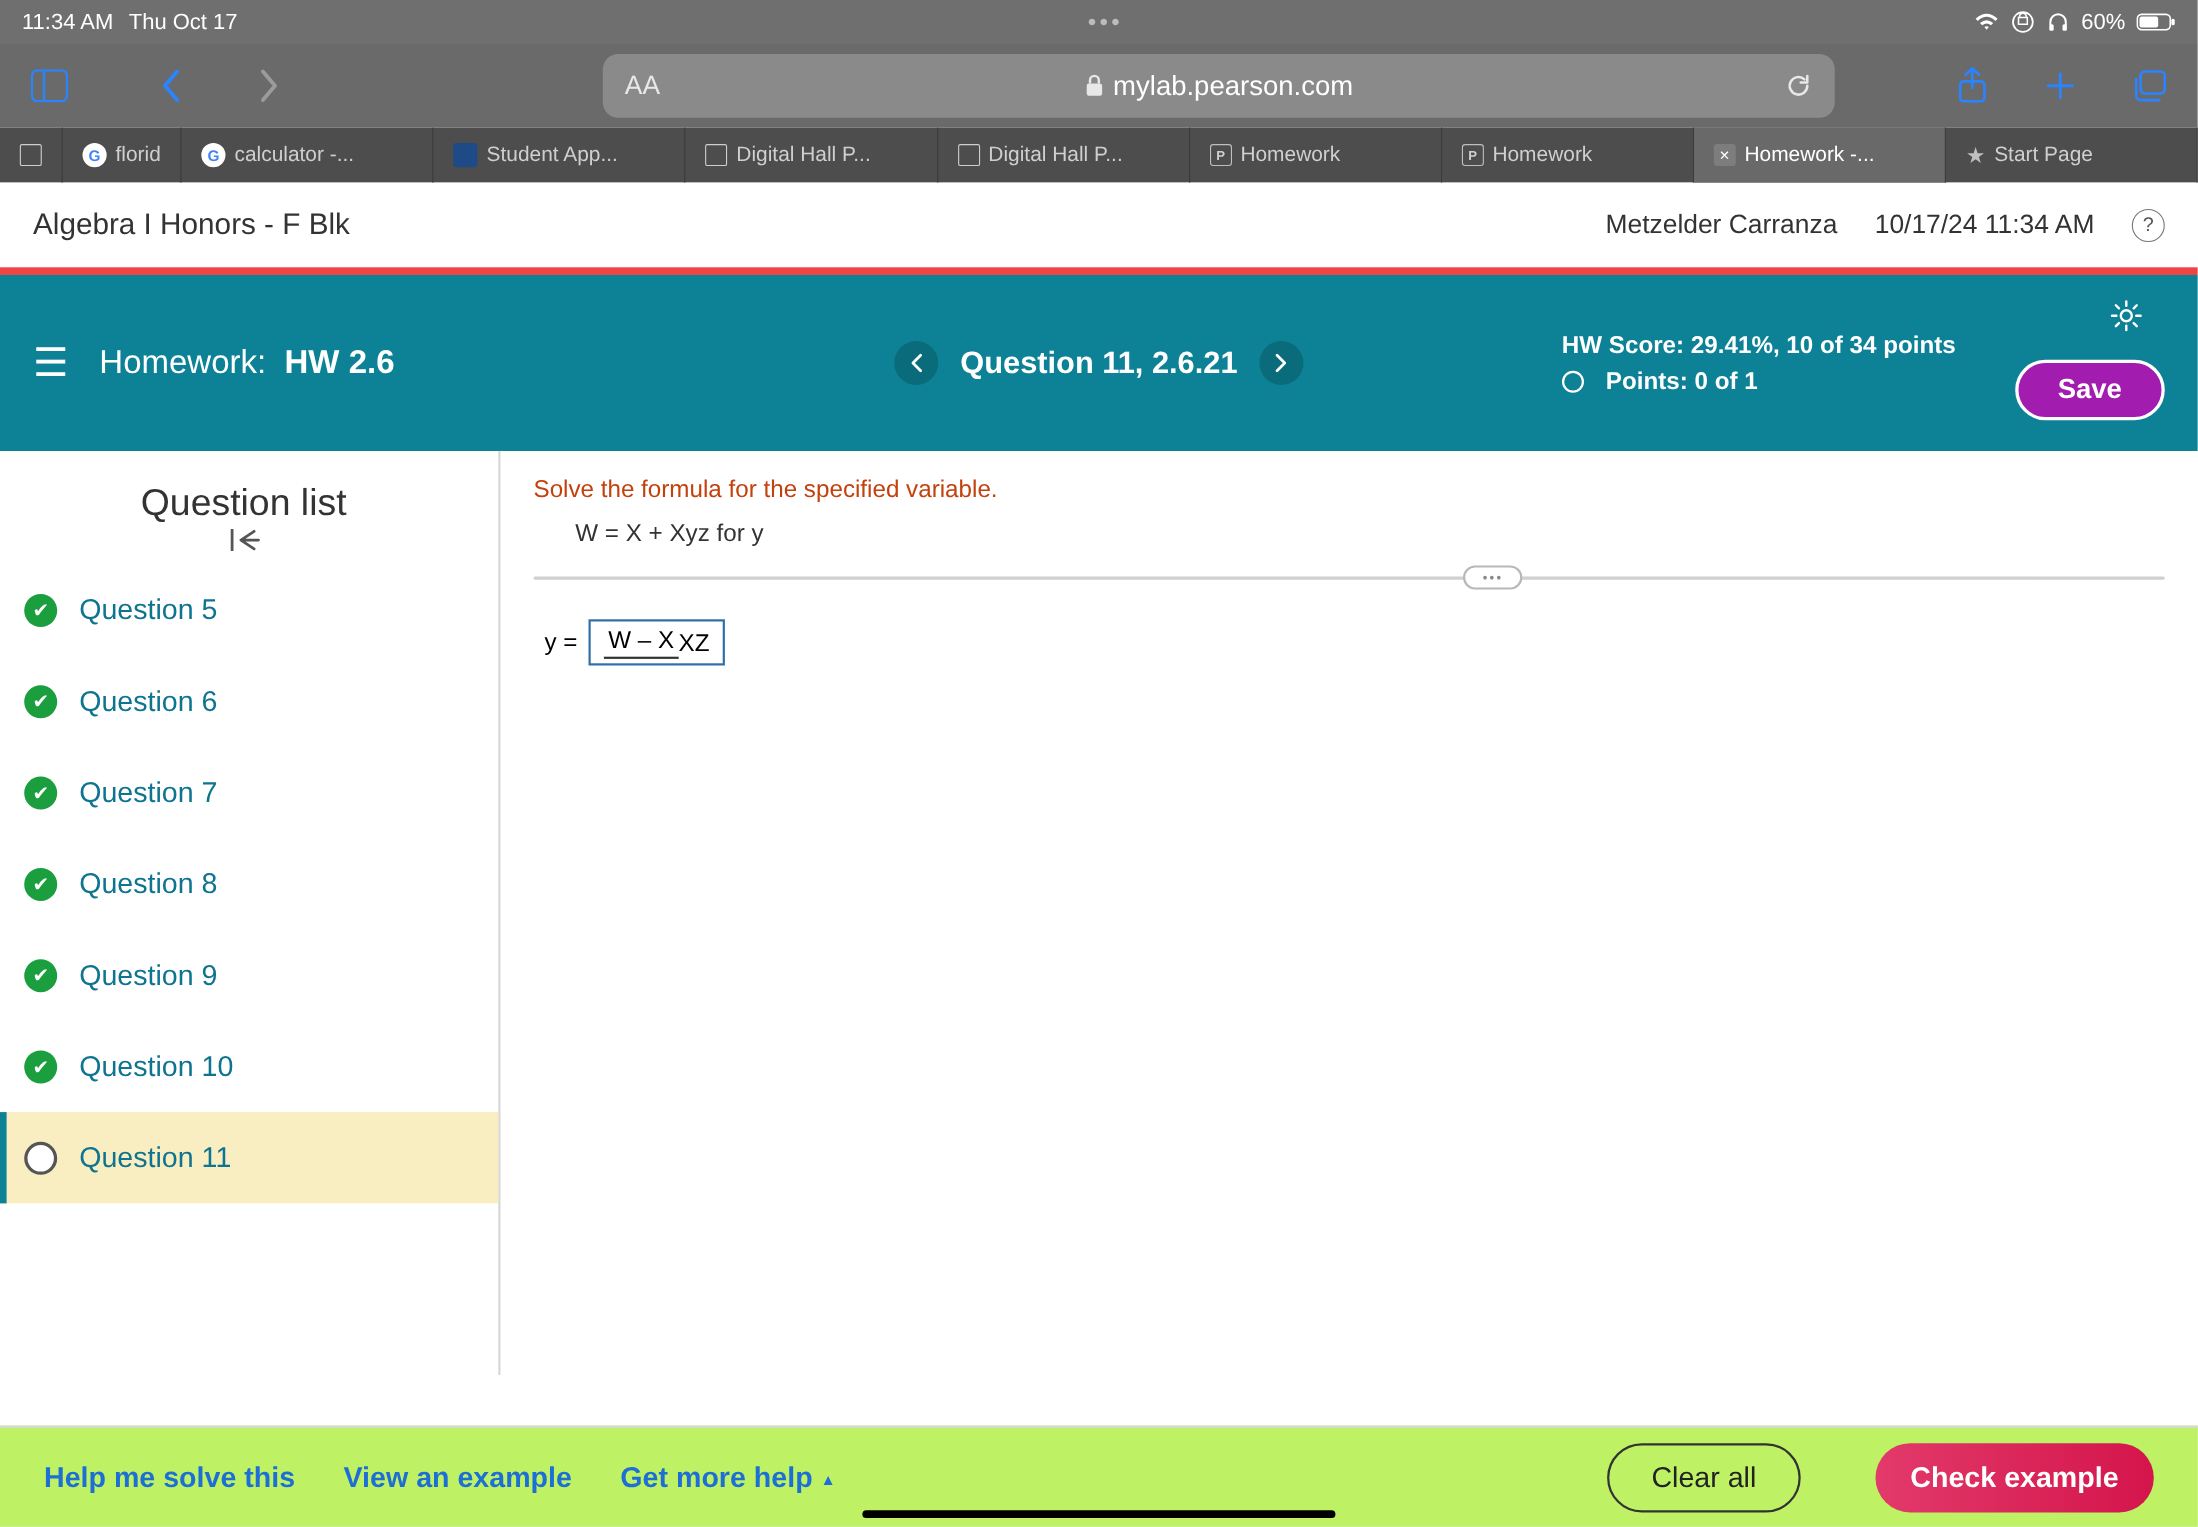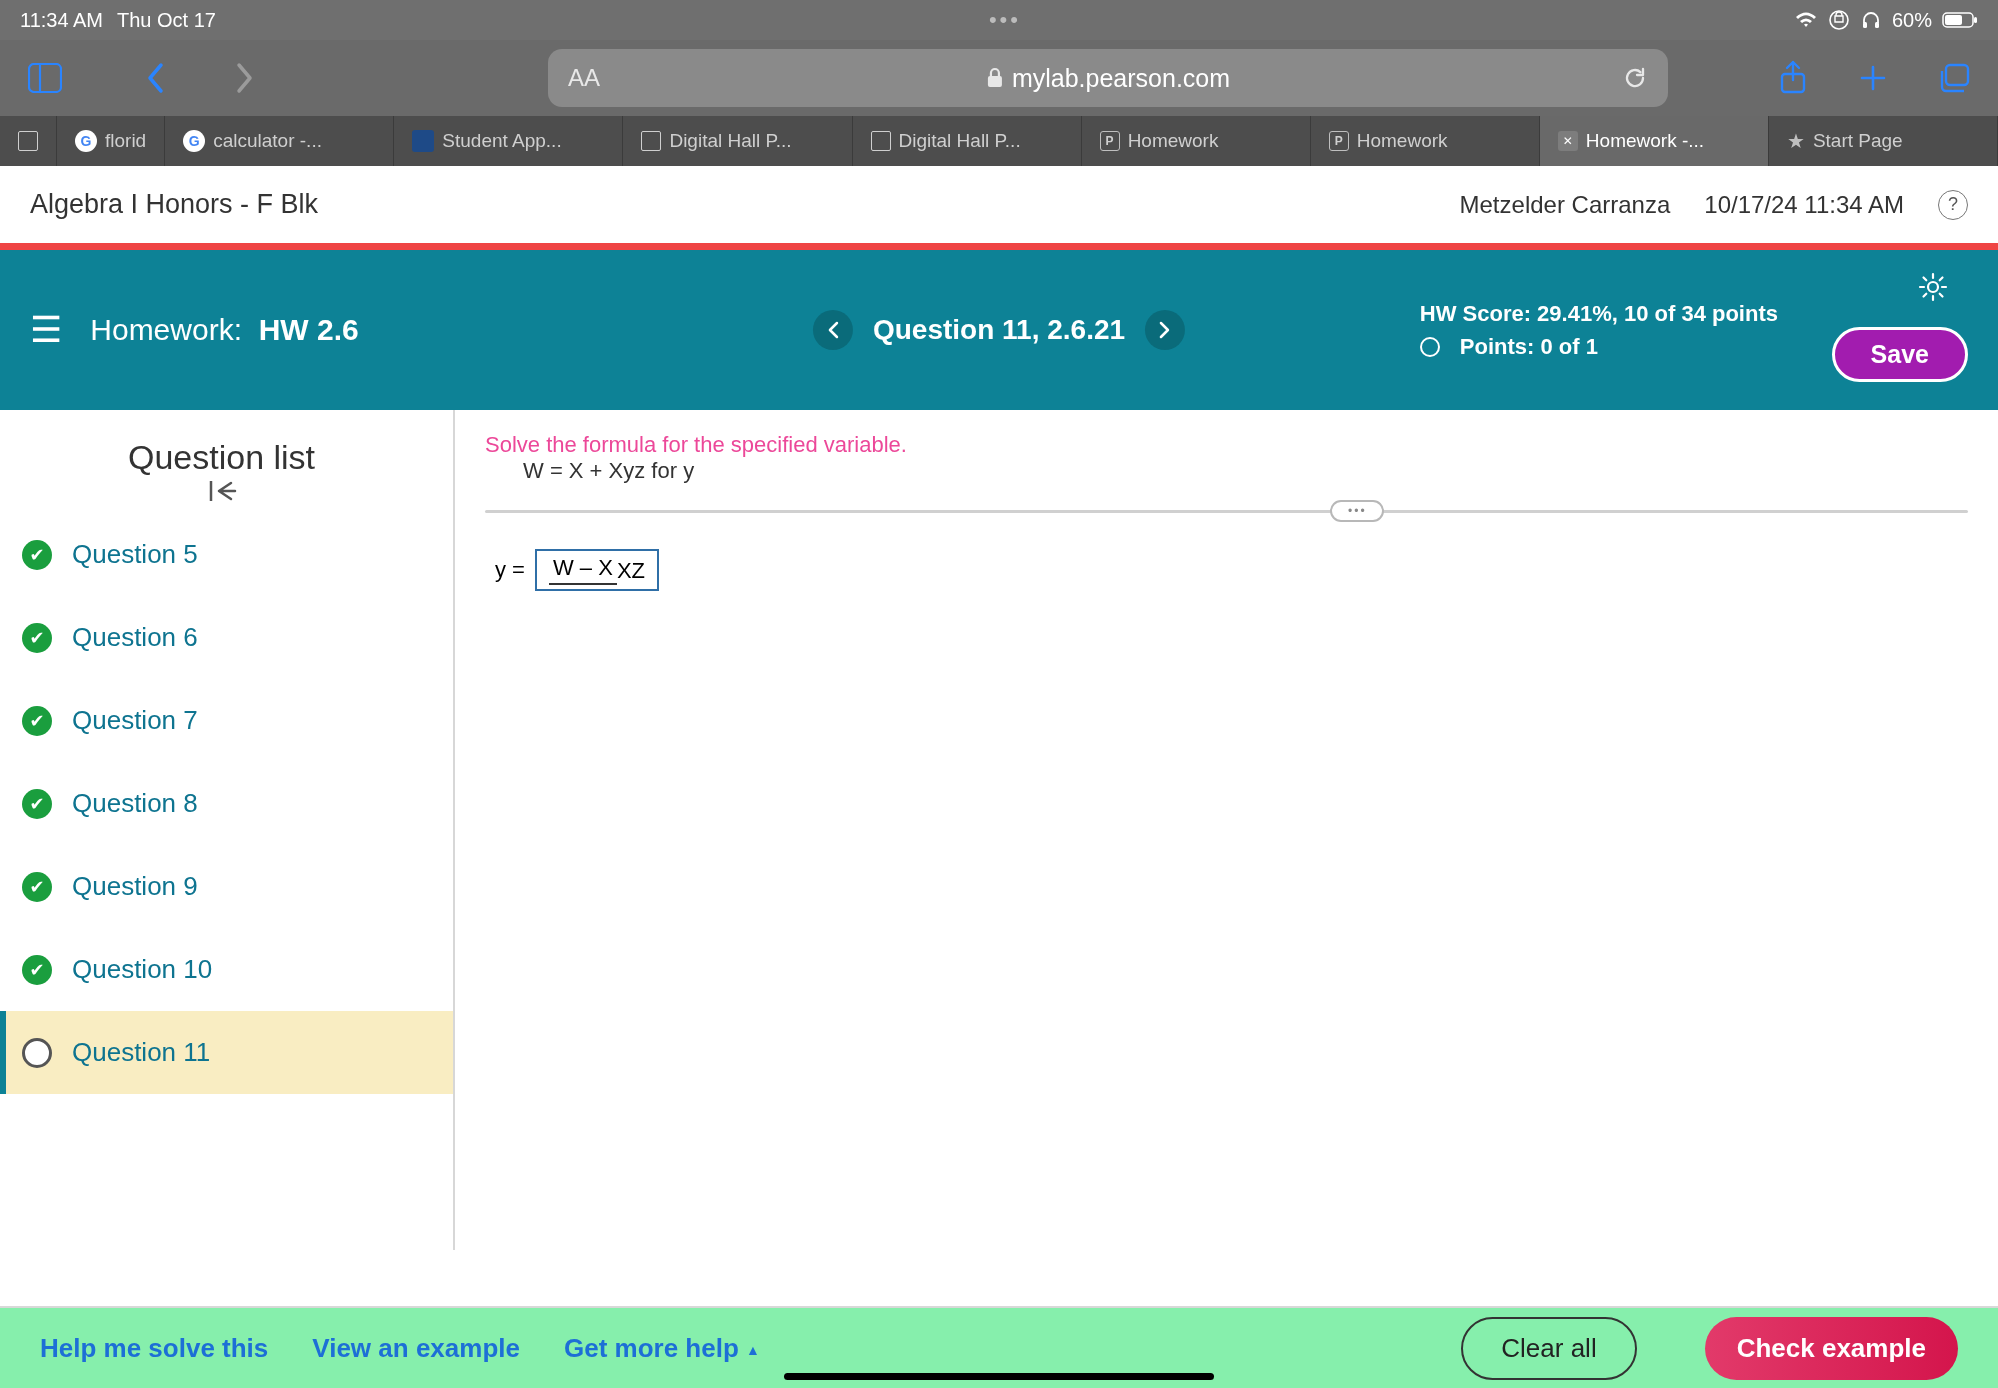--- a/index.html
+++ b/index.html
@@ -62,31 +62,31 @@
 .ql-hdr{ display:flex; align-items:center; justify-content:space-between; padding:28px 24px 8px 14px;flex-direction:column; }
 .ql-hdr h2{ font-size:34px; color:#333; font-weight:400; }
 .collapse-ic{ font-size:30px; color:#555; }
 .q-item{ display:flex; align-items:center; gap:20px; padding:26px 22px; font-size:26px; color:#0e7490; }
 .q-item .st{ width:30px; height:30px; border-radius:50%; display:flex; align-items:center; justify-content:center; font-size:18px; color:#fff;}
 .st.ok{ background:#1a9e3e; }
 .st.cur{ border:3px solid #555; background:#fff;}
 .q-item.active{ background:#f9edc2; border-left:6px solid #0d8296; padding-left:16px; }
 
 .content{ flex:1; padding:22px 30px; position:relative; }
-.prompt{ font-size:22px; color:#ec4899; }
+.prompt{ font-size:22px; color:#c2410c; margin-bottom:14px; }
 .formula{ font-size:22px; color:#333; margin-left:38px; margin-bottom:26px; }
 .sep{ height:3px; background:#d0d0d0; border-radius:2px; position:relative; margin-bottom:36px;}
 .sep .pill{ position:absolute; left:57%; top:-10px; width:54px; height:22px; background:#fff; border:2px solid #b8b8b8; border-radius:12px; display:flex; align-items:center; justify-content:center; font-size:12px; color:#888; letter-spacing:2px;}
 .answer{ display:flex; align-items:center; gap:10px; margin-left:10px; font-size:22px; }
 .frac-box{ border:2px solid #2f6fa7; padding:4px 12px; display:flex; flex-direction:row; align-items:center; font-size:22px; }
 .frac-box .num{ border-bottom:2px solid #333; padding:0 4px 2px;}
 .frac-box .den{ padding-top:2px; }
 
 
-.footer{ position:absolute; bottom:0; left:0; right:0; height:82px; border-top:2px solid #d8d8d8; background:#86efac; display:flex; align-items:center; padding:0 40px; gap:44px;}
+.footer{ position:absolute; bottom:0; left:0; right:0; height:92px; border-top:2px solid #d8d8d8; background:#bef264; display:flex; align-items:center; padding:0 40px; gap:44px;}
 .foot-link{ color:#1d6fd6; font-size:26px; font-weight:600; }
 .foot-link .tri{ font-size:14px; vertical-align:middle; }
 .clear-btn{ margin-left:auto; padding:14px 38px; border:2.5px solid #333; border-radius:32px; font-size:26px; color:#222; font-weight:500;}
 .check-btn{ padding:16px 32px; border-radius:32px; font-size:26px; font-weight:700; color:#fff; background:linear-gradient(90deg,#e23a6a 0%,#d4154c 100%); margin-left:24px;}
 
 .home-ind{ position:absolute; bottom:8px; left:50%; transform:translateX(-50%); width:430px; height:7px; background:#000; border-radius:5px;}
 
 svg{ display:block; }
 </style>
 </head>

